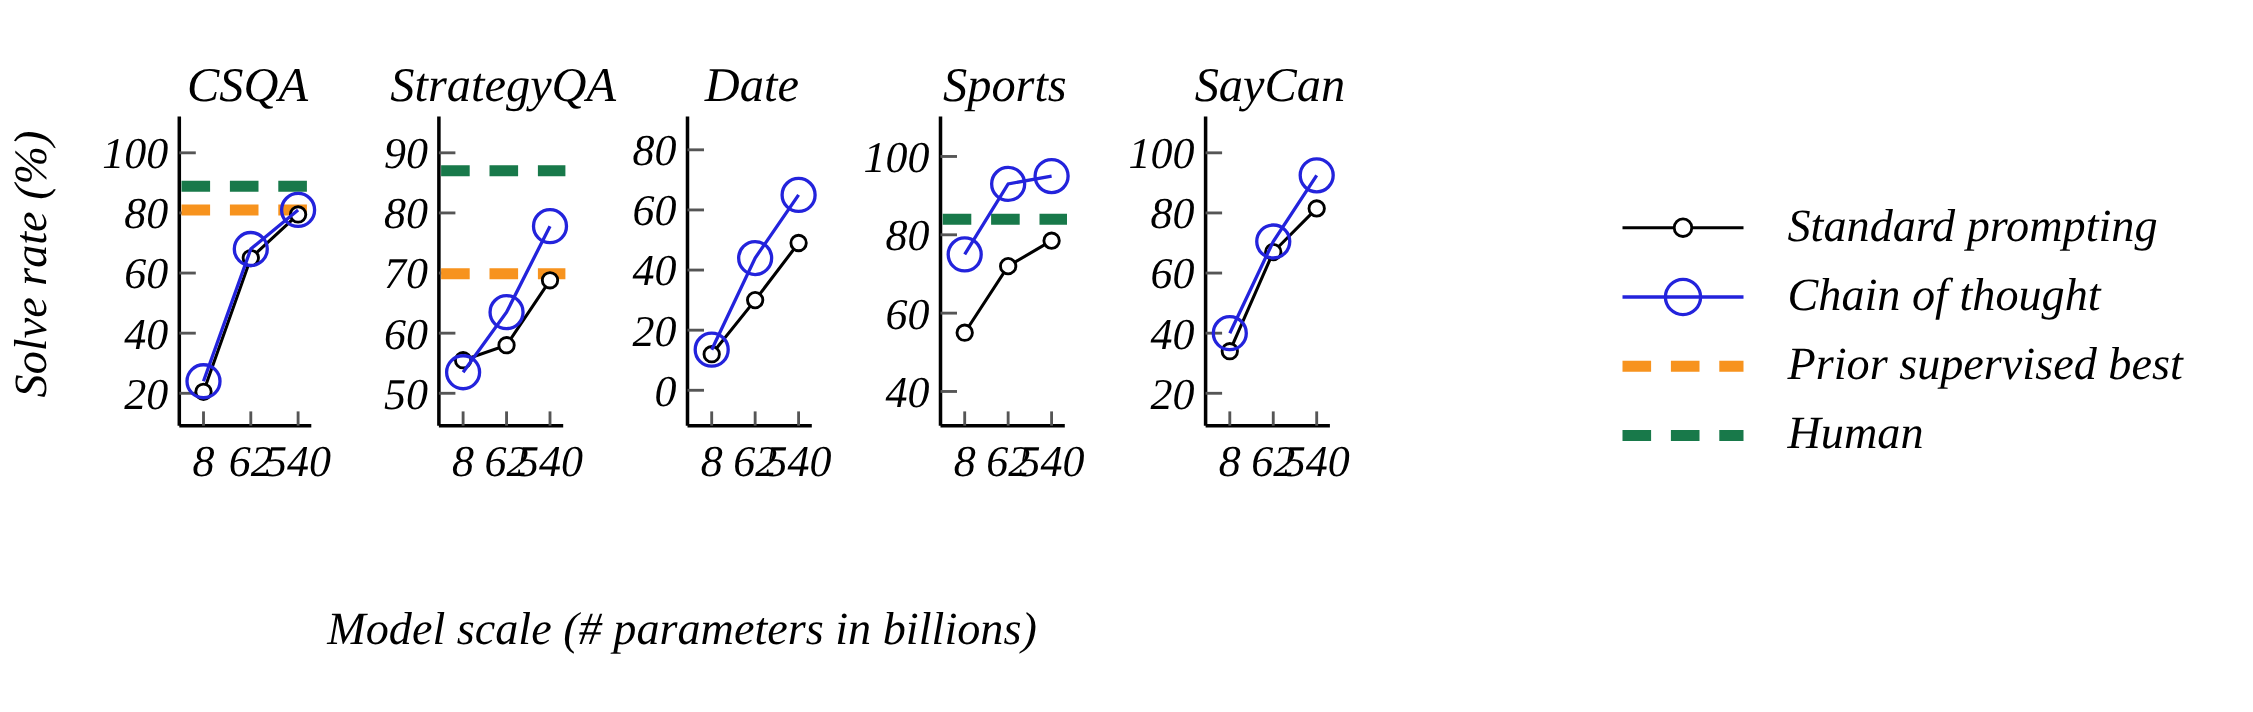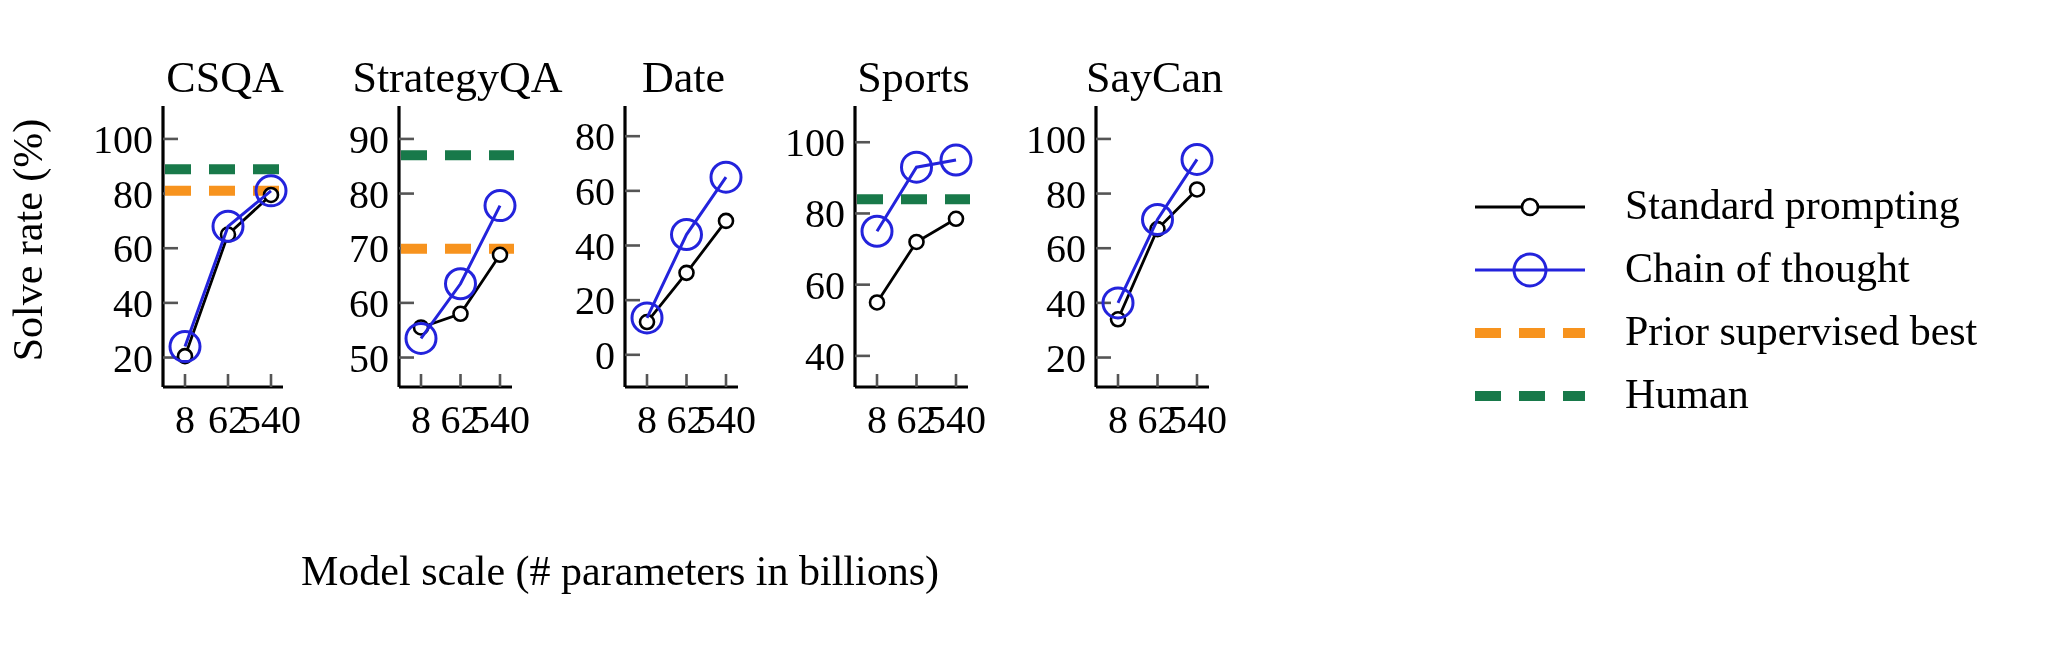--- a/index.html
+++ b/index.html
@@ -13,20 +13,21 @@
     font-family: "Liberation Serif", "DejaVu Serif", serif;
     color: #000000;
     overflow: hidden;
     position: relative;
   }
   #figure {
     position: absolute;
     left: 0; top: 0;
     width: 2048px;
     height: 647px;
+    font-style: italic;
   }
   svg.figure-svg {
     display: block;
     width: 2048px;
     height: 647px;
     shape-rendering: geometricPrecision;
   }
   text {
     font-family: "Liberation Serif", "DejaVu Serif", serif;
     fill: #000000;

